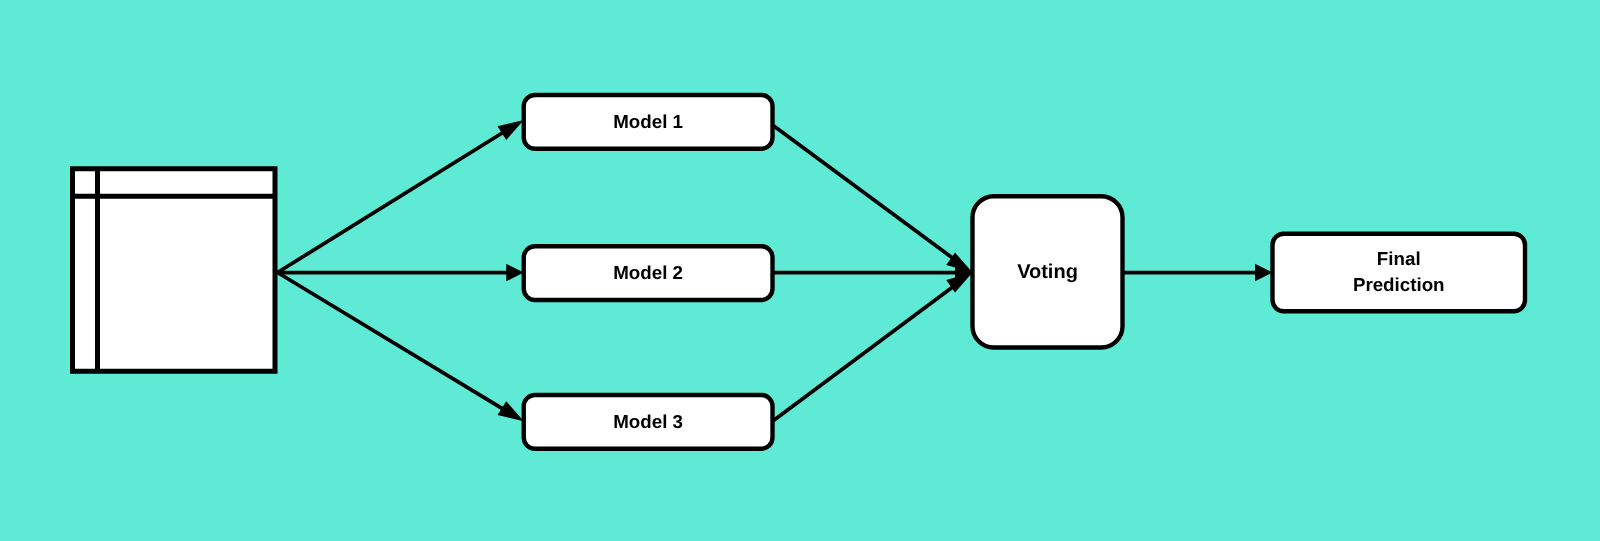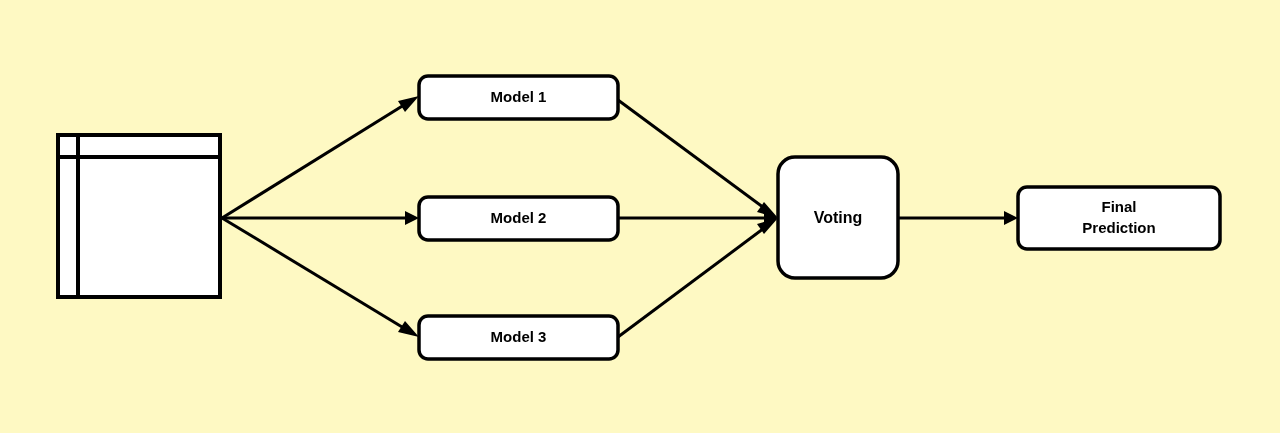--- a/index.html
+++ b/index.html
@@ -8,21 +8,21 @@
     padding: 0;
     background: #ffffff;
   }
   body {
     font-family: "Liberation Sans", sans-serif;
   }
   #diagram-canvas {
     position: relative;
     width: 1280px;
     height: 433px;
-    background: #fef9c3;
+    background: #5eead4;
     overflow: hidden;
   }
   #diagram-svg {
     position: absolute;
     top: 0;
     left: 0;
     width: 1280px;
     height: 433px;
     display: block;
   }

